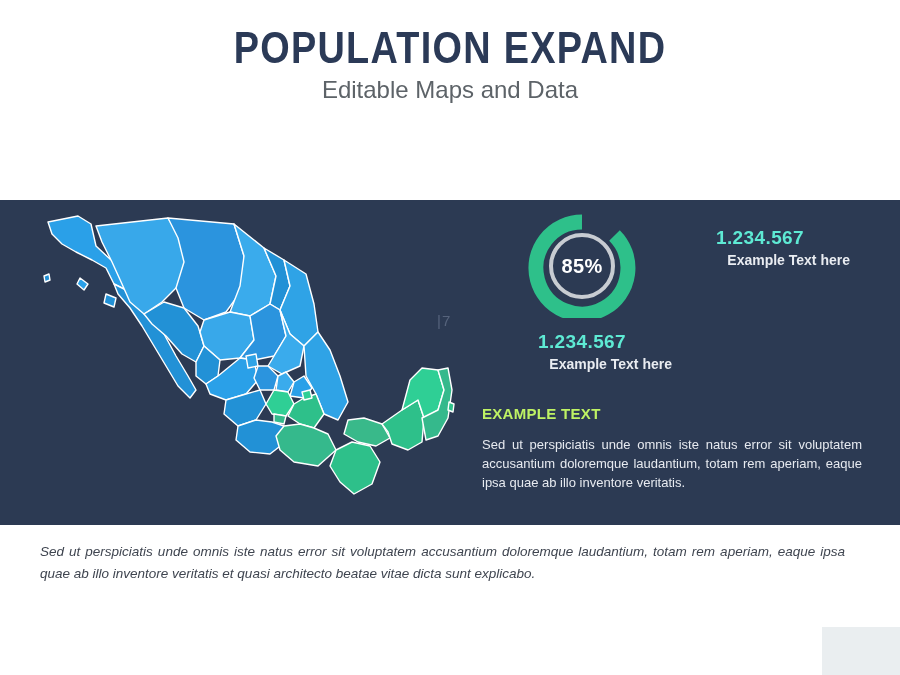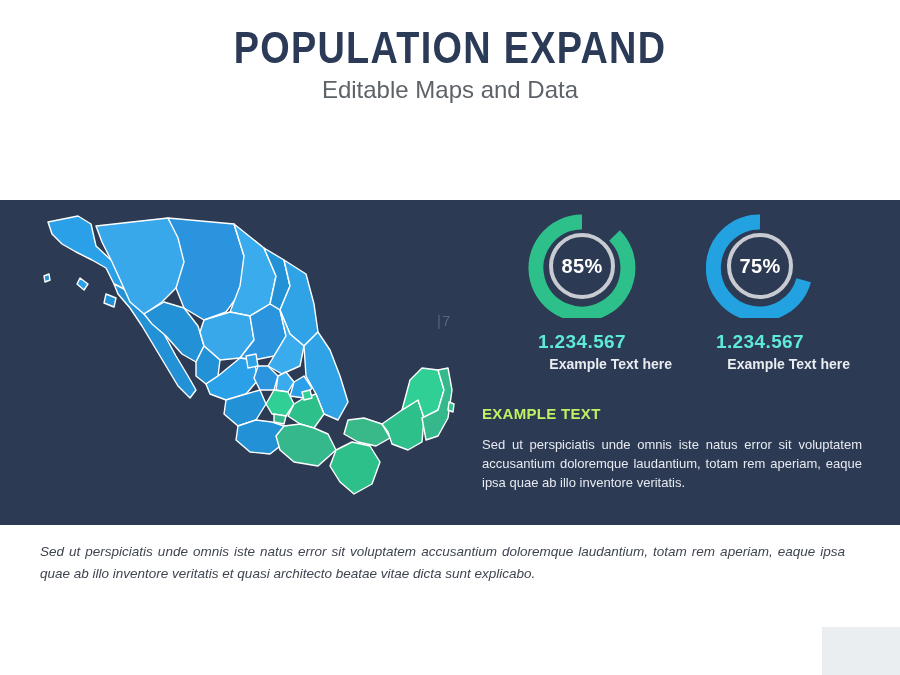--- a/index.html
+++ b/index.html
@@ -270,27 +270,20 @@
 
           <circle cx="54" cy="52" r="31" fill="none" stroke="#c8ccd2" stroke-width="4"></circle>
         </svg>
         <div class="donut-label">85%</div>
       </div>
       <div class="stat-number">1.234.567</div>
       <div class="stat-caption">Example Text here</div>
     </div>
 
     <div class="stat stat-b">
-      <div class="donut">
-        <svg width="108" height="104" viewBox="0 0 108 104" xmlns="http://www.w3.org/2000/svg">
-          <path d="M 54 8 A 46 46 0 1 0 97.7 66.2" fill="none" stroke="#22a2e0" stroke-width="15" stroke-linecap="butt"></path>
-          <circle cx="54" cy="52" r="31" fill="none" stroke="#c8ccd2" stroke-width="4"></circle>
-        </svg>
-        <div class="donut-label">75%</div>
-      </div>
       <div class="stat-number">1.234.567</div>
       <div class="stat-caption">Example Text here</div>
     </div>
 
     <div class="example-block">
       <div class="example-heading">EXAMPLE TEXT</div>
       <p class="example-body">Sed ut perspiciatis unde omnis iste natus error sit voluptatem accusantium doloremque laudantium, totam rem aperiam, eaque ipsa quae ab illo inventore veritatis.</p>
     </div>
   </div>
 

